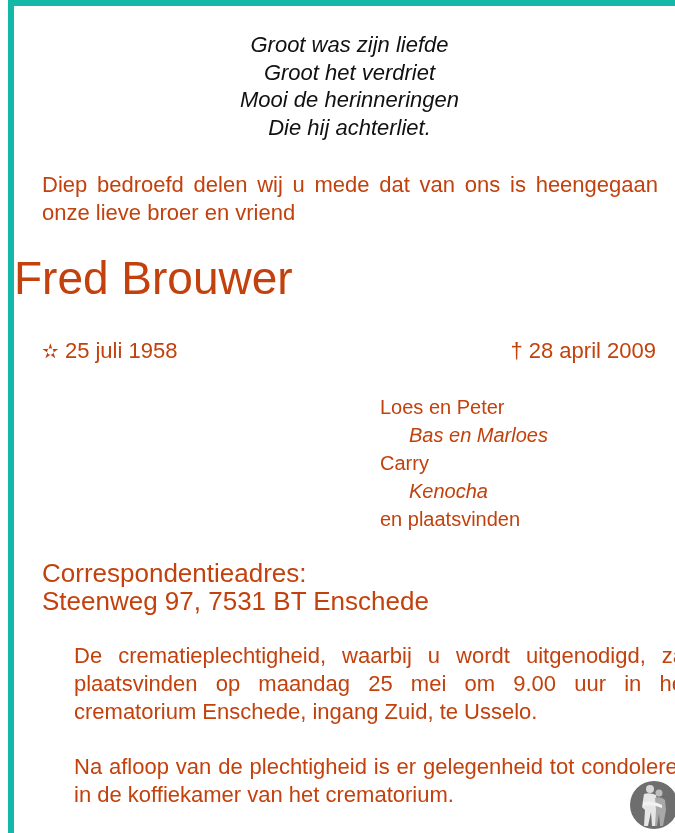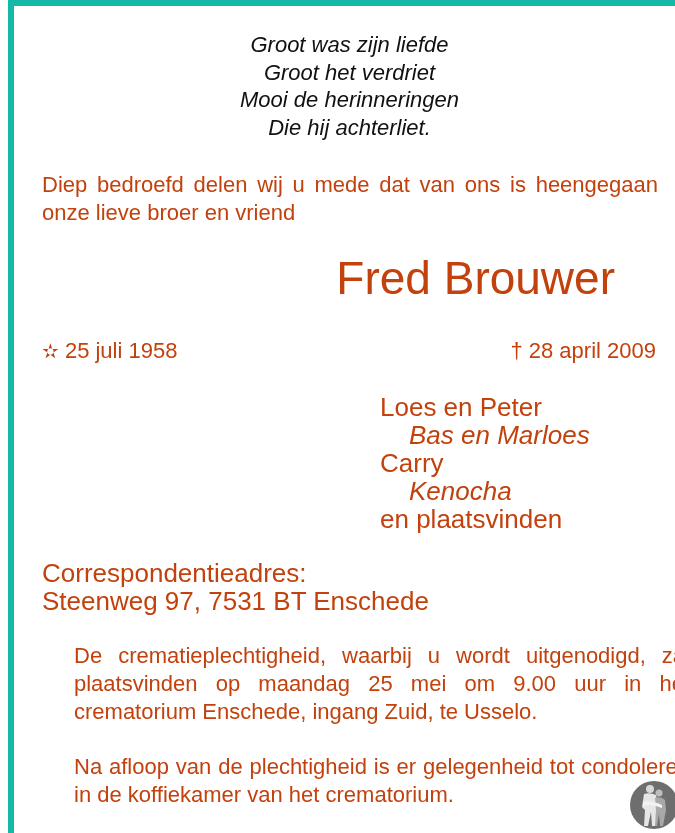--- a/index.html
+++ b/index.html
@@ -2,24 +2,24 @@
 <html><head>
 <meta charset="utf-8">
 <style>
   html, body { margin:0; padding:0; background:#ffffff; }
   body { width:675px; height:833px; position:relative; overflow:hidden; }
   .frame { position:absolute; left:8px; top:0; width:671px; height:829px; border:6px solid #14b8a6; background:#fff; }
   .txt { font-family:"Liberation Sans", sans-serif; color:#c2410c; position:absolute; }
   .poem { position:absolute; left:0; top:25px; width:671px; text-align:center; font-style:italic; font-size:22px; line-height:27.5px; }
   .poem div { font-family:"Liberation Sans", sans-serif; color:#111; }
   .intro { left:28px; top:165px; width:616px; font-size:22px; line-height:28px; text-align:justify; text-align-last:left; }
-  .name { left:0; top:244px; width:601px; text-align:right; font-size:46px; line-height:56px; }
+  .name { left:0; top:244px; width:601px; text-align:left; font-size:46px; line-height:56px; }
   .born { left:28px; top:331px; font-size:22px; line-height:28px; }
   .died { right:29px; top:331px; font-size:22px; line-height:28px; text-align:center; }
-  .family { left:366px; top:387px; font-size:26px; line-height:28px; }
+  .family { left:366px; top:387px; font-size:20px; line-height:28px; }
   .family .sub { font-style:italic; padding-left:29px; }
   .addr { left:28px; top:553px; font-size:26px; line-height:28px; }
   .para { left:28px; width:616px; font-size:22px; line-height:28px; text-align:justify; text-align-last:left;margin-left:32px; }
   .p1 { top:636px; }
   .p2 { top:747px; }
   .logo { position:absolute; left:615px; top:774px; width:50px; height:50px; }
   .star { font-size:20px; }
 </style>
 </head>
 <body>

